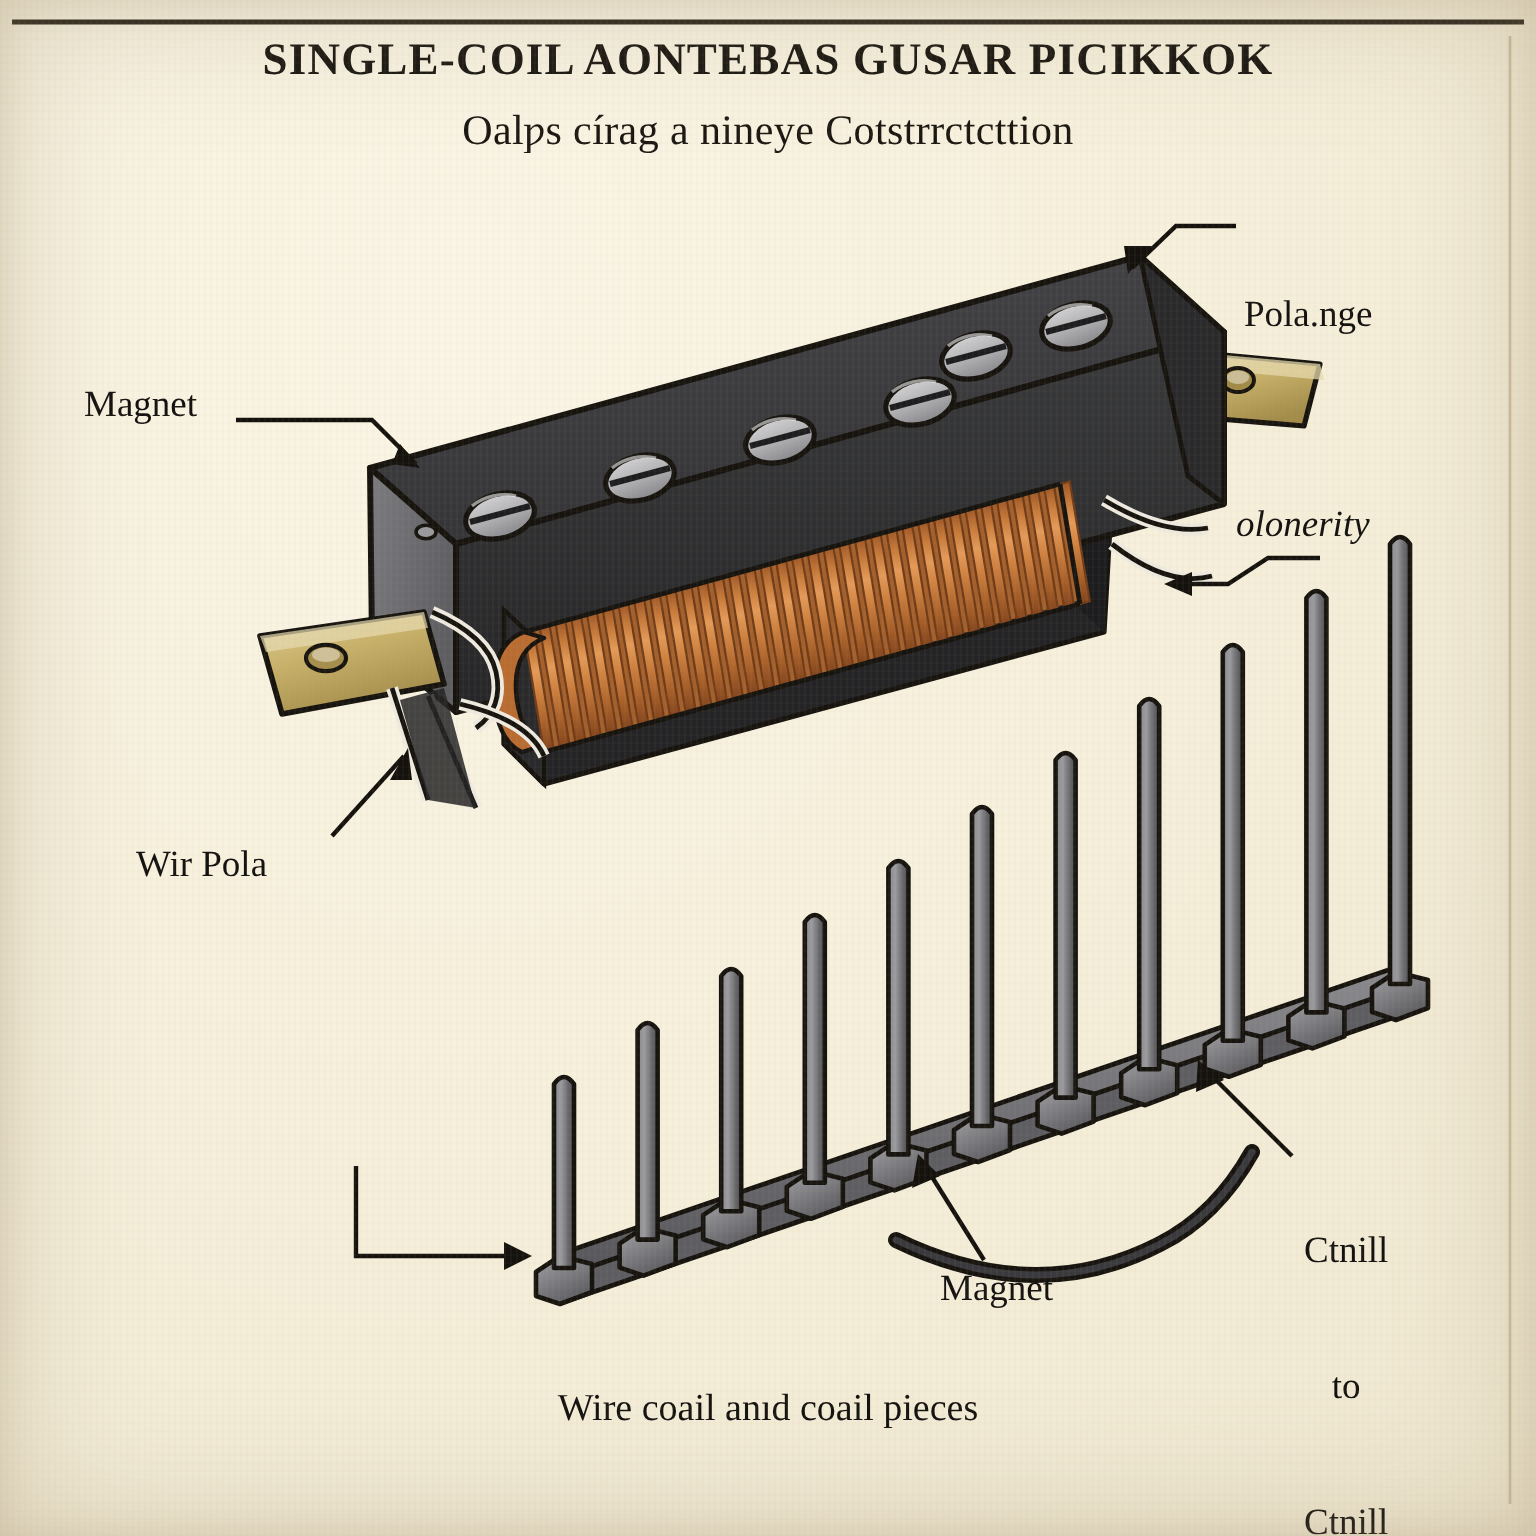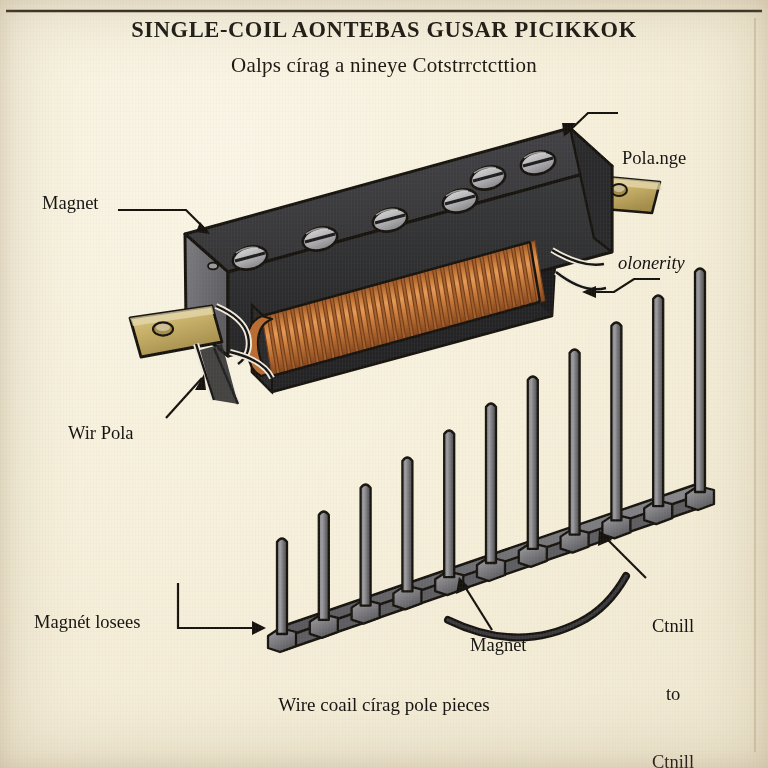--- a/index.html
+++ b/index.html
@@ -332,28 +332,27 @@
 
   <div class="ttl" id="title">SINGLE-COIL AONTEBAS GUSAR PICIKKOK</div>
   <div class="ttl" id="subtitle">Oalƿs círag a nineye Cotstrrctcttion</div>
 
   <div class="lbl" id="lbl-magnet-top">Magnet</div>
   <div class="lbl" id="lbl-polange">Pola.nge</div>
   <div class="lbl" id="lbl-polarity">olonerity</div>
   <div class="lbl" id="lbl-wircoal">Wir Pola</div>
 
   <div class="lbl" id="lbl-polepieces">
-    <div>Magnét losees</div>
   </div>
 
   <div class="lbl" id="lbl-target">
     <div>Ctnill</div>
     <div>to</div>
     <div>Ctnill</div>
   </div>
 
   <div class="lbl" id="lbl-magnet-bot">Magnet</div>
 
-  <div id="caption">Wire coail círag pole pieces</div>
+  <div id="caption">Wire coail anıd coail pieces</div>
 
   <div id="grain"></div>
   <div id="vignette"></div>
 </div>
 
 </body></html>

